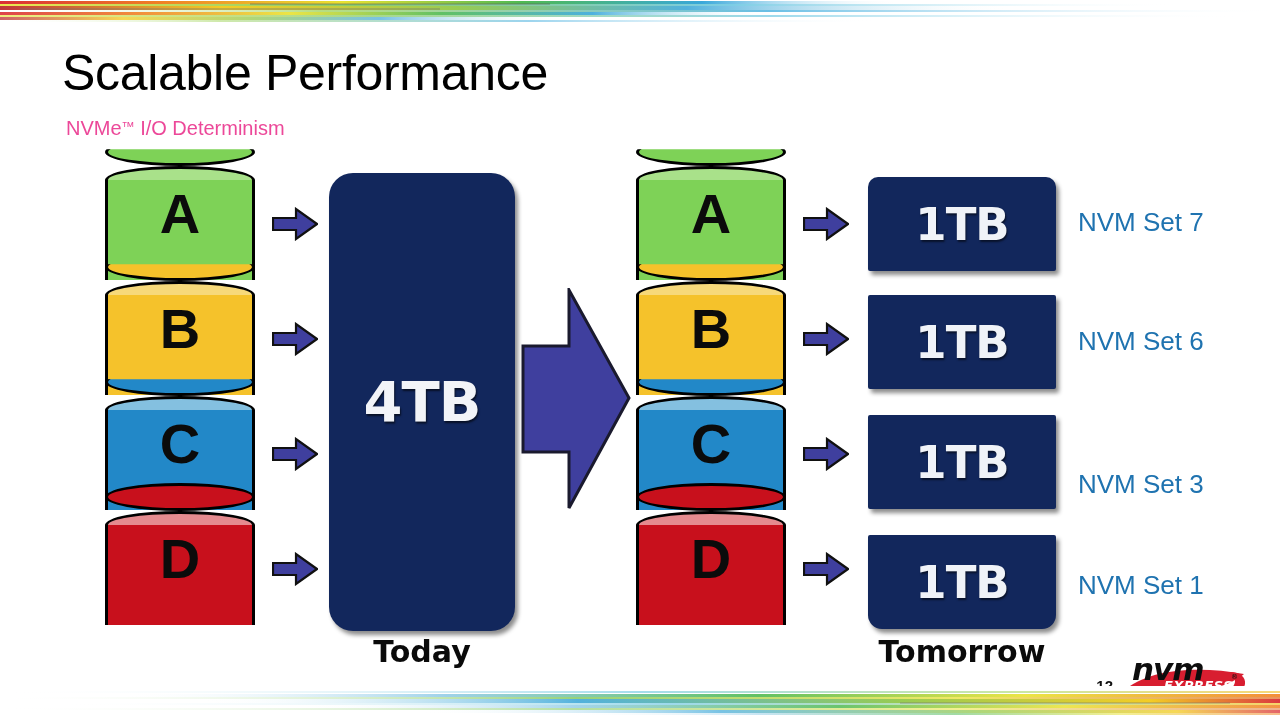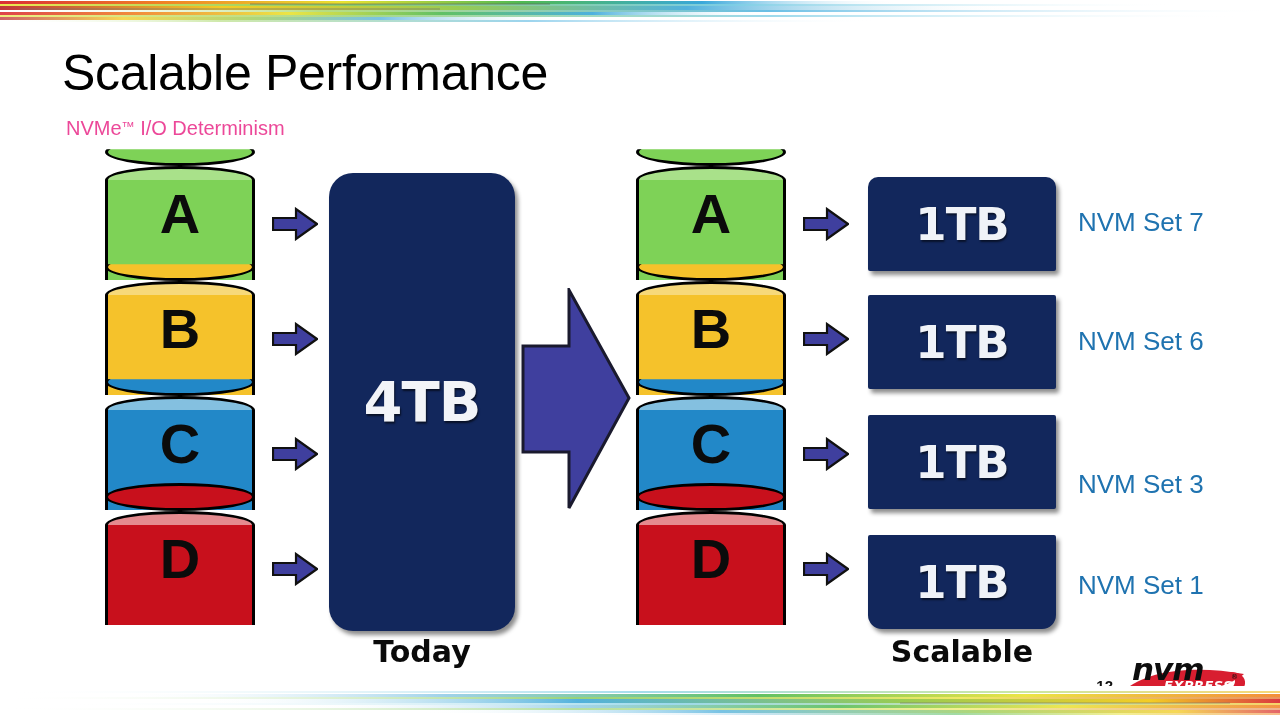--- a/index.html
+++ b/index.html
@@ -388,21 +388,21 @@
 <div class="tb-box r-mid" style="left:868px; top:415px;">
   <span>1TB</span>
 </div>
 <div class="set-label" style="left:1078px; top:445px;margin-top:24px;">NVM Set 3</div>
 
 <div class="tb-box r-bot" style="left:868px; top:535px;">
   <span>1TB</span>
 </div>
 <div class="set-label" style="left:1078px; top:570px;">NVM Set 1</div>
 
-<div class="era-label" style="left:868px; top:634px; width:188px;">Scalable</div>
+<div class="era-label" style="left:868px; top:634px; width:188px;">Tomorrow</div>
 
 <div class="page-num">12</div>
 
 <div class="logo">
   <svg width="150" height="54" viewBox="0 0 150 54">
     <path d="M18,40 C45,16 95,14 140,22 C120,40 62,48 18,40 Z" fill="#d81e30"></path>
     <path d="M126,20 C136,20 142,25 141,32 C140,39 130,41 124,38 C132,35 134,26 126,20 Z" fill="#d81e30"></path>
     <g fill="#0d0d0d" font-family="DejaVu Sans, sans-serif" font-weight="bold" font-style="italic">
       <text x="28" y="28" font-size="31" letter-spacing="-1">nvm</text>
     </g>

